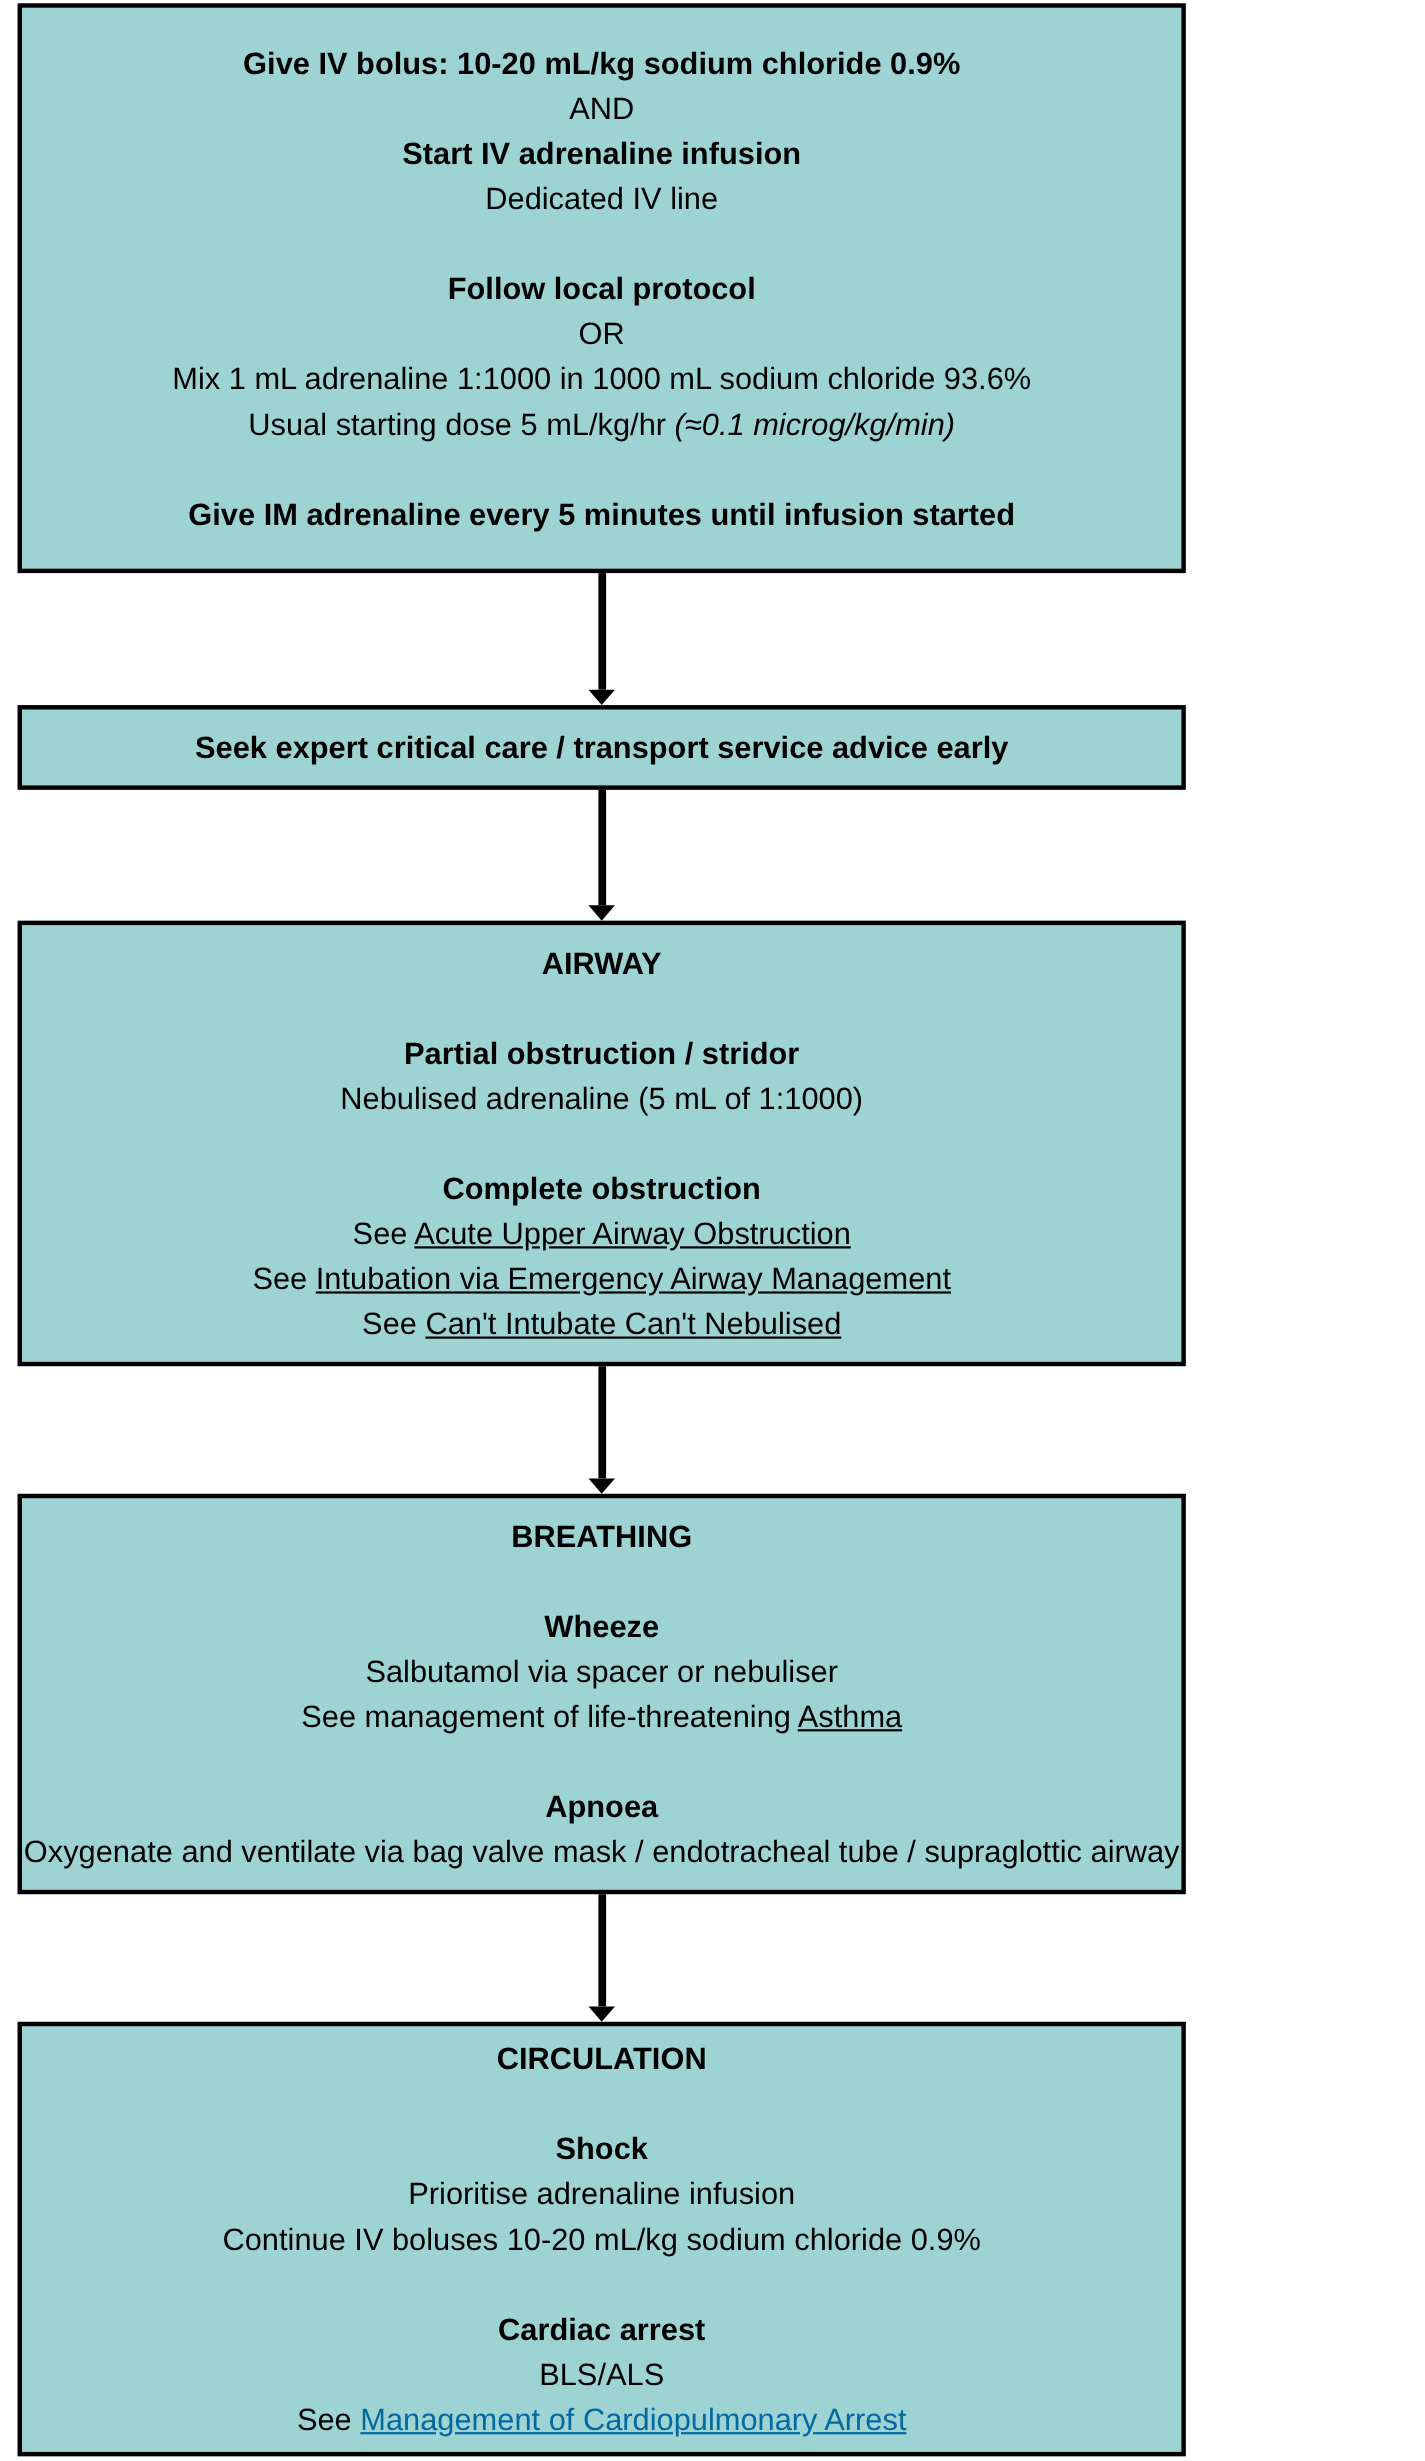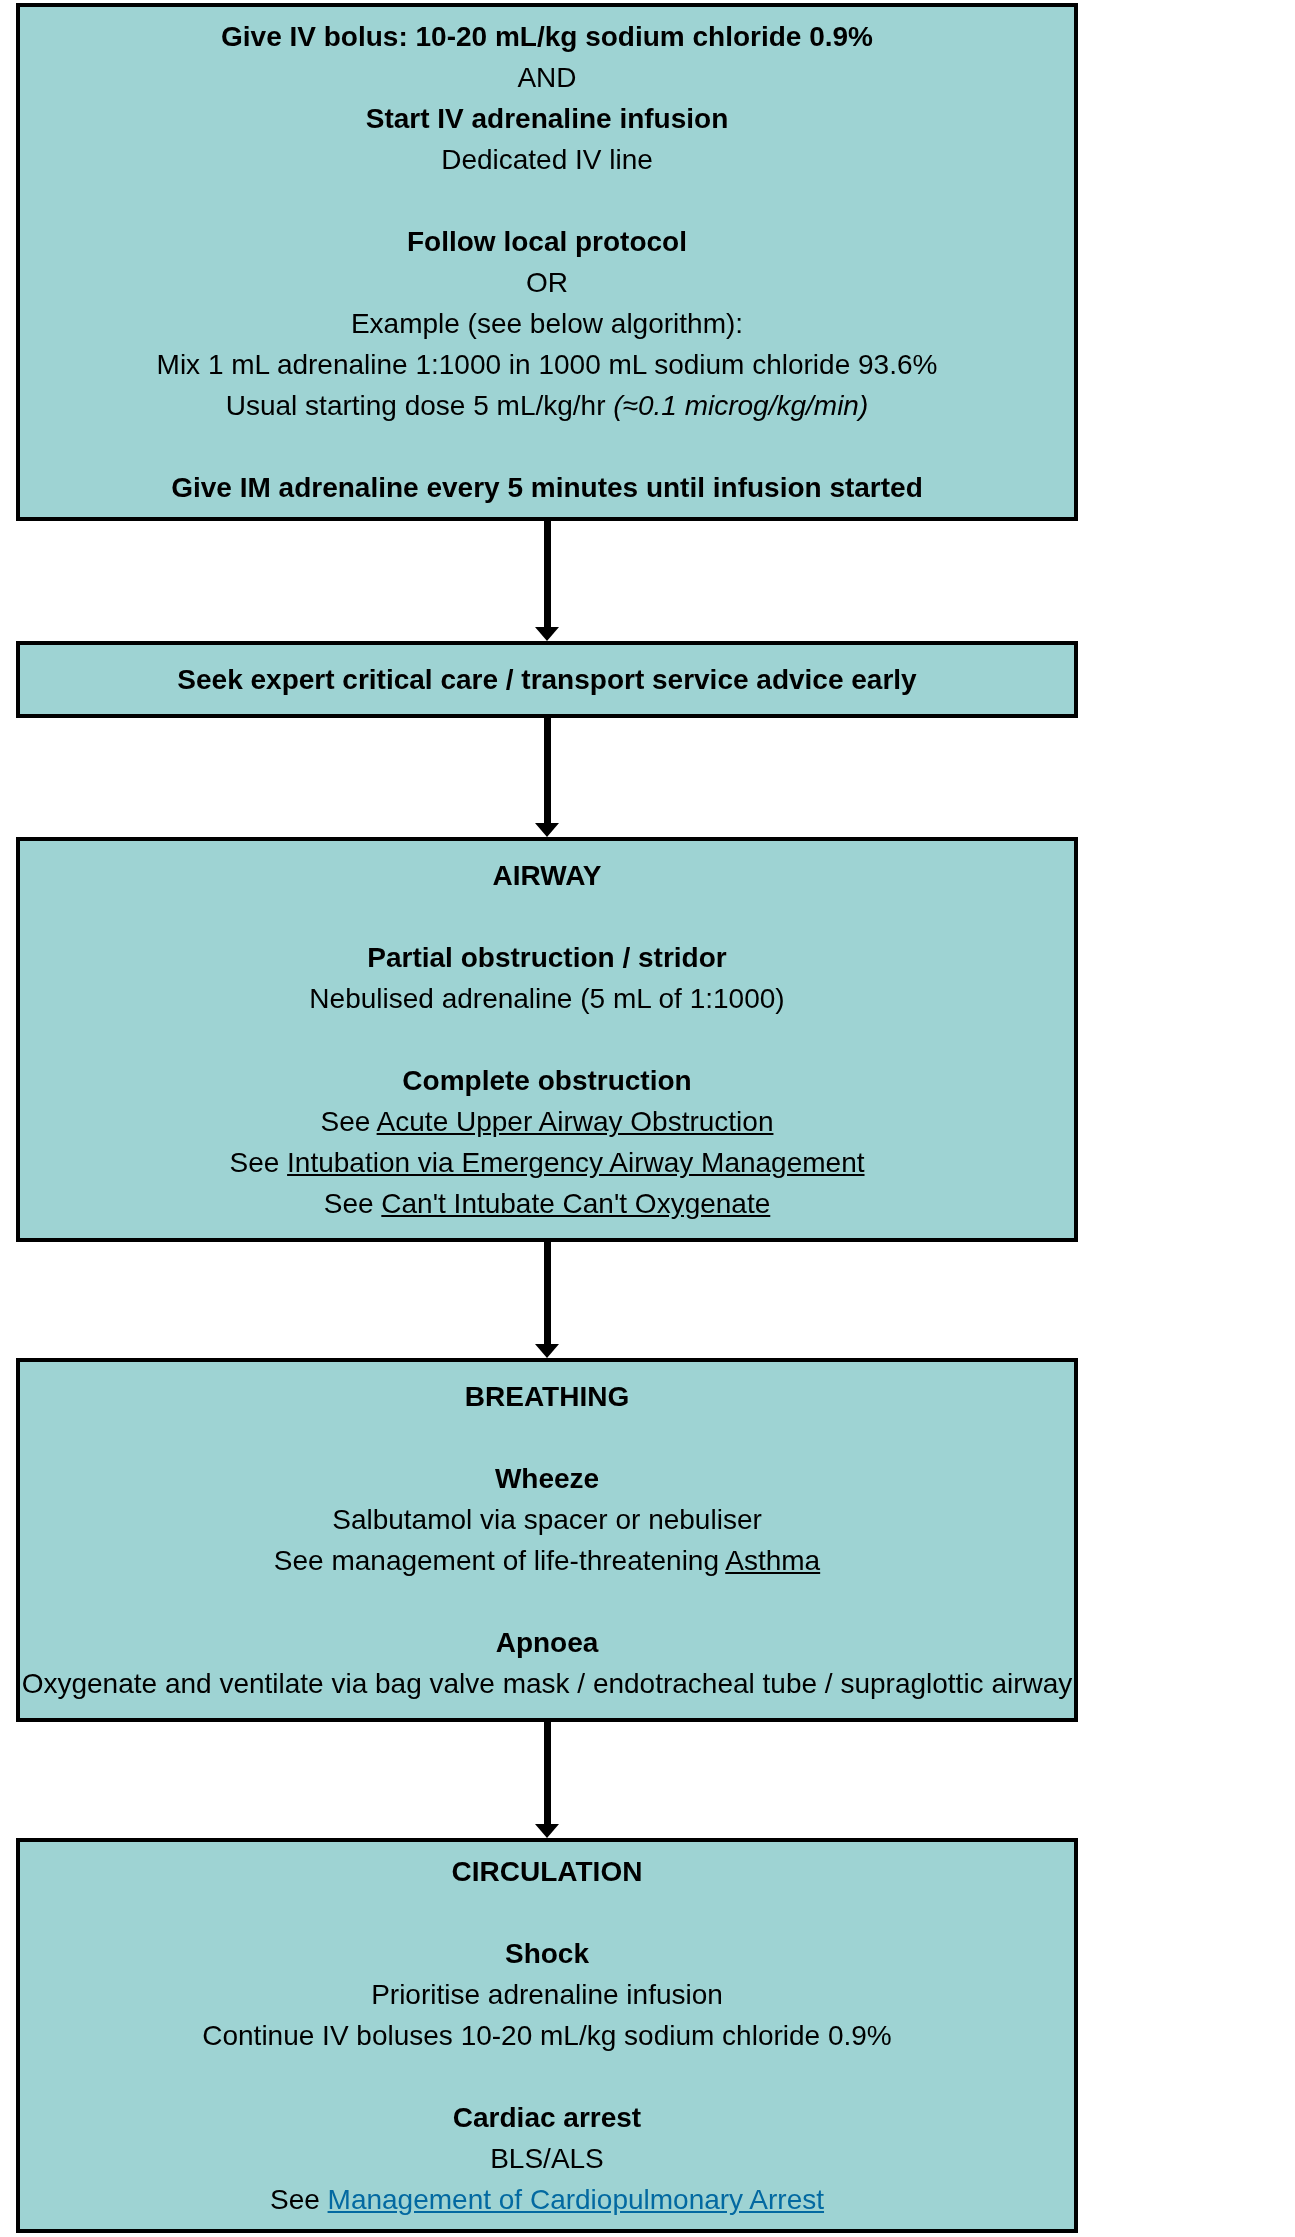--- a/index.html
+++ b/index.html
@@ -76,21 +76,20 @@
 <div class="flowchart">
 
   <div class="box h-box1">
       <div class="line"><span class="bold">Give IV bolus: 10-20 mL/kg sodium chloride 0.9%</span></div>
       <div class="line"><span>AND</span></div>
       <div class="line"><span class="bold">Start IV adrenaline infusion</span></div>
       <div class="line"><span>Dedicated IV line</span></div>
       <div class="line">&nbsp;</div>
       <div class="line"><span class="bold">Follow local protocol</span></div>
       <div class="line"><span>OR</span></div>
-      <div class="line"><span>Example (see below algorithm):</span></div>
       <div class="line"><span>Mix 1 mL adrenaline 1:1000 in 1000 mL sodium chloride 93.6%</span></div>
       <div class="line"><span>Usual starting dose 5 mL/kg/hr </span><span class="italic">(≈0.1 microg/kg/min)</span></div>
       <div class="line">&nbsp;</div>
       <div class="line"><span class="bold">Give IM adrenaline every 5 minutes until infusion started</span></div>
     </div>
 
   <div class="arrow-gap h-gap1">
     <div class="arrow-stem"></div>
     <div class="arrow-head"></div>
   </div>
@@ -106,21 +105,21 @@
 
   <div class="box h-box3">
       <div class="line"><span class="bold">AIRWAY</span></div>
       <div class="line">&nbsp;</div>
       <div class="line"><span class="bold">Partial obstruction / stridor</span></div>
       <div class="line"><span>Nebulised adrenaline (5 mL of 1:1000)</span></div>
       <div class="line">&nbsp;</div>
       <div class="line"><span class="bold">Complete obstruction</span></div>
       <div class="line"><span>See </span><span class="underline">Acute Upper Airway Obstruction</span></div>
       <div class="line"><span>See </span><span class="underline">Intubation via Emergency Airway Management</span></div>
-      <div class="line"><span>See </span><span class="underline">Can't Intubate Can't Oxygenate</span></div>
+      <div class="line"><span>See </span><span class="underline">Can't Intubate Can't Nebulised</span></div>
     </div>
 
   <div class="arrow-gap h-gap3">
     <div class="arrow-stem"></div>
     <div class="arrow-head"></div>
   </div>
 
   <div class="box h-box4">
       <div class="line"><span class="bold">BREATHING</span></div>
       <div class="line">&nbsp;</div>

